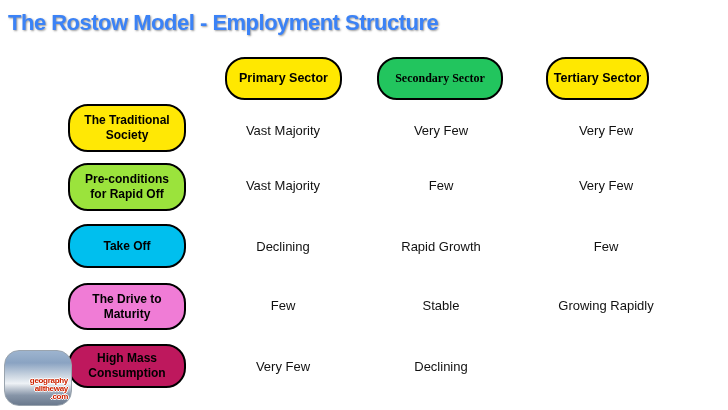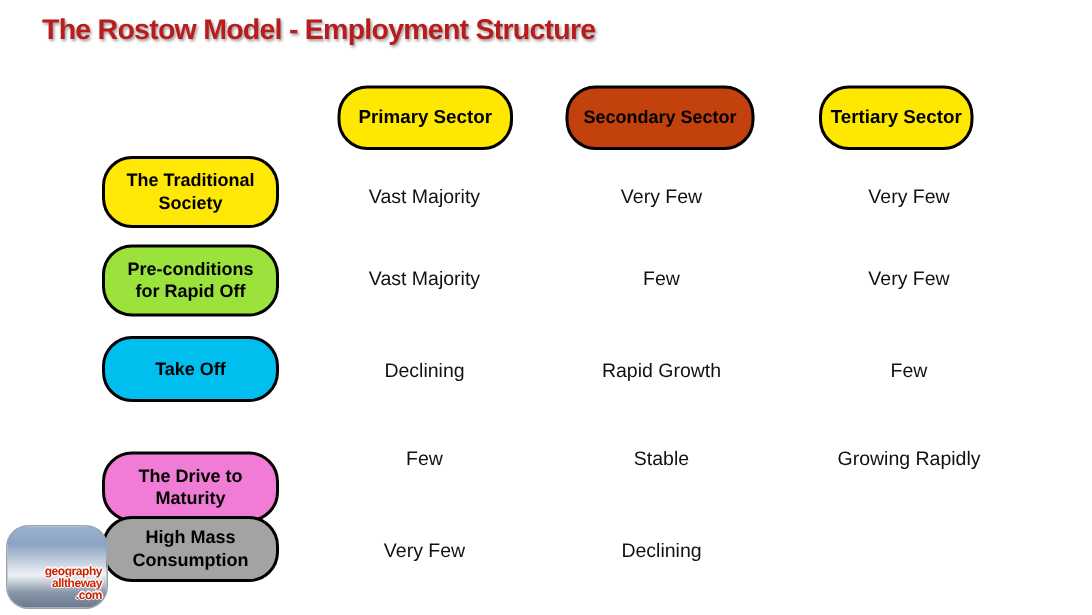--- a/index.html
+++ b/index.html
@@ -2,22 +2,22 @@
 <html><head>
 <meta charset="utf-8">
 <style>
   html,body{margin:0;padding:0;}
   body{
     width:728px;height:410px;position:relative;overflow:hidden;
     background:#ffffff;
     font-family:"Liberation Sans","DejaVu Sans",sans-serif;
   }
   .slide-title{
-    position:absolute;left:28px;top:10px;width:700px;
-    font-size:19px;font-weight:bold;color:#b91c1c;
+    position:absolute;left:8px;top:10px;width:700px;
+    font-size:22px;font-weight:bold;color:#3b82f6;
     letter-spacing:-0.5px;white-space:nowrap;
     text-shadow:1px 1px 2px rgba(120,120,120,0.75);
   }
   .box{
     position:absolute;
     border:2px solid #000000;border-radius:20px;
     display:flex;align-items:center;justify-content:center;
     text-align:center;font-weight:bold;color:#000000;
     box-sizing:border-box;line-height:1.25;
   }
@@ -62,40 +62,40 @@
   }
 </style>
 </head>
 <body>
 
 <div class="slide-title">The Rostow Model - Employment Structure</div>
 
 <div id="hdr-primary" class="box col-header" style="background-color: rgb(255, 232, 0);">
   <span>Primary Sector</span>
 </div>
-<div id="hdr-secondary" class="box col-header" style="background-color: #c2410c;">
+<div id="hdr-secondary" class="box col-header" style="background-color: #22c55e; font-family: Liberation Serif, serif;">
   <span>Secondary Sector</span>
 </div>
 <div id="hdr-tertiary" class="box col-header" style="background-color: rgb(255, 232, 0);">
   <span>Tertiary Sector</span>
 </div>
 
 <div id="row-0" class="box row-label" style="background-color: rgb(255, 232, 5);">
   <span>The Traditional Society</span>
 </div>
 <div id="row-1" class="box row-label" style="background-color: rgb(155, 227, 60);">
   <span>Pre-conditions for Rapid Off</span>
 </div>
 <div id="row-2" class="box row-label" style="background-color: rgb(0, 191, 238);">
   <span>Take Off</span>
 </div>
-<div id="row-3" class="box row-label" style="background-color: rgb(240, 124, 214); margin-top: 18px;">
+<div id="row-3" class="box row-label" style="background-color: rgb(240, 124, 214);">
   <span>The Drive to Maturity</span>
 </div>
-<div id="row-4" class="box row-label" style="background-color: #a3a3a3;">
+<div id="row-4" class="box row-label" style="background-color: #be185d;">
   <span>High Mass Consumption</span>
 </div>
 
 <div class="cell c-row0 c-col0">Vast Majority</div>
 <div class="cell c-row0 c-col1">Very Few</div>
 <div class="cell c-row0 c-col2">Very Few</div>
 
 <div class="cell c-row1 c-col0">Vast Majority</div>
 <div class="cell c-row1 c-col1">Few</div>
 <div class="cell c-row1 c-col2">Very Few</div>

